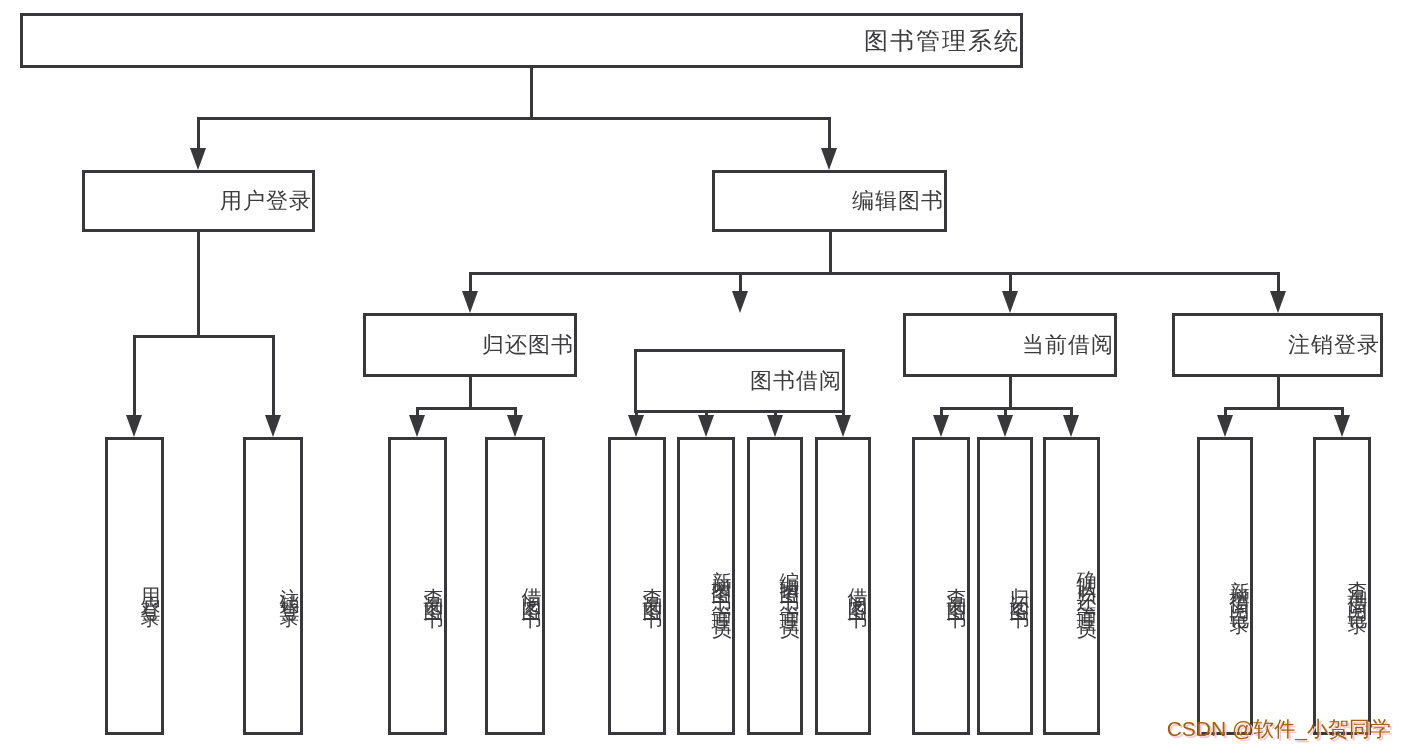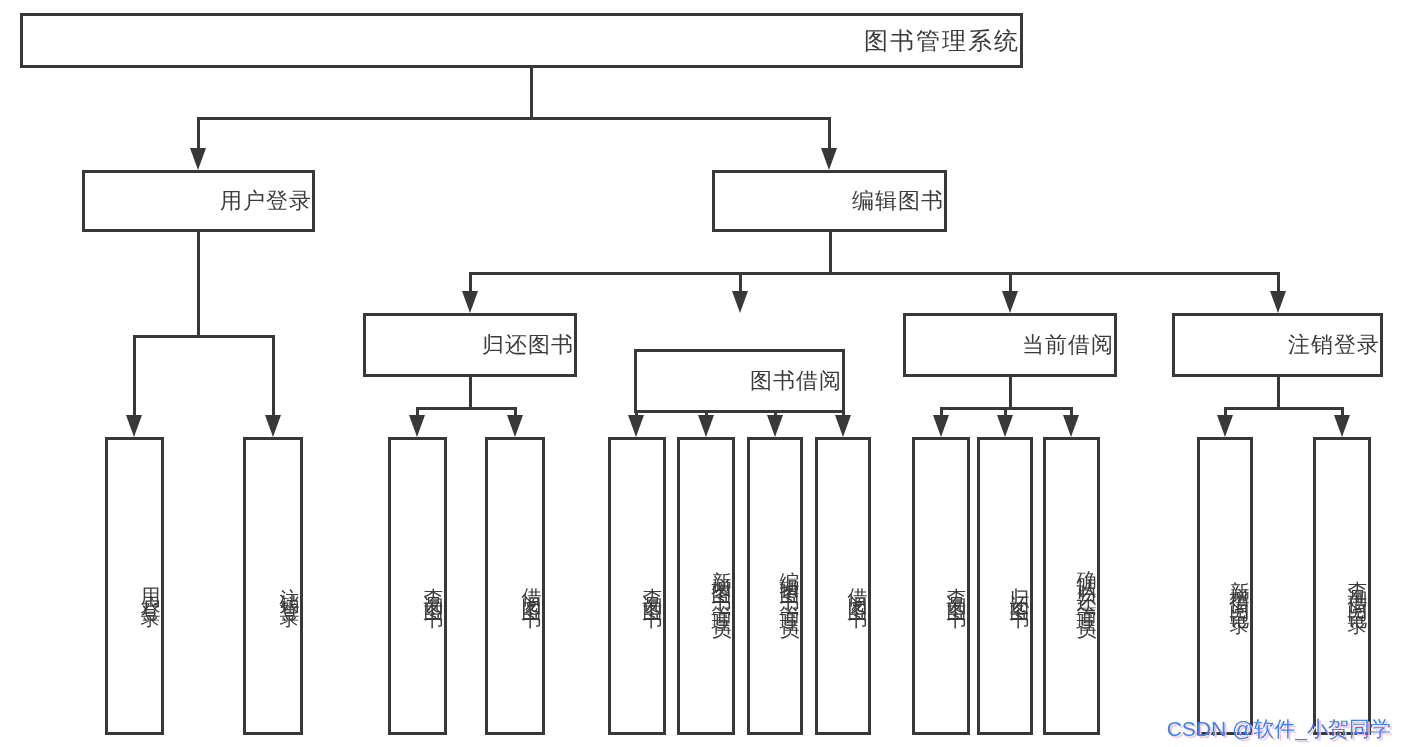--- a/index.html
+++ b/index.html
@@ -56,21 +56,21 @@
     border-left: 8px solid transparent;
     border-right: 8px solid transparent;
     border-top: 22px solid #38383a;
     z-index: 1;
   }
   #watermark {
     position: absolute;
     right: 14px;
     bottom: 4px;
     font-size: 21px;
-    color: #3b82f6;
+    color: #a16207;
     text-shadow: 2px 2px 0 #ffc3cf;
     letter-spacing: 0px;
     z-index: 3;
     white-space: nowrap;
   }
 </style>
 </head>
 <body>
 
 <div id="stage">

